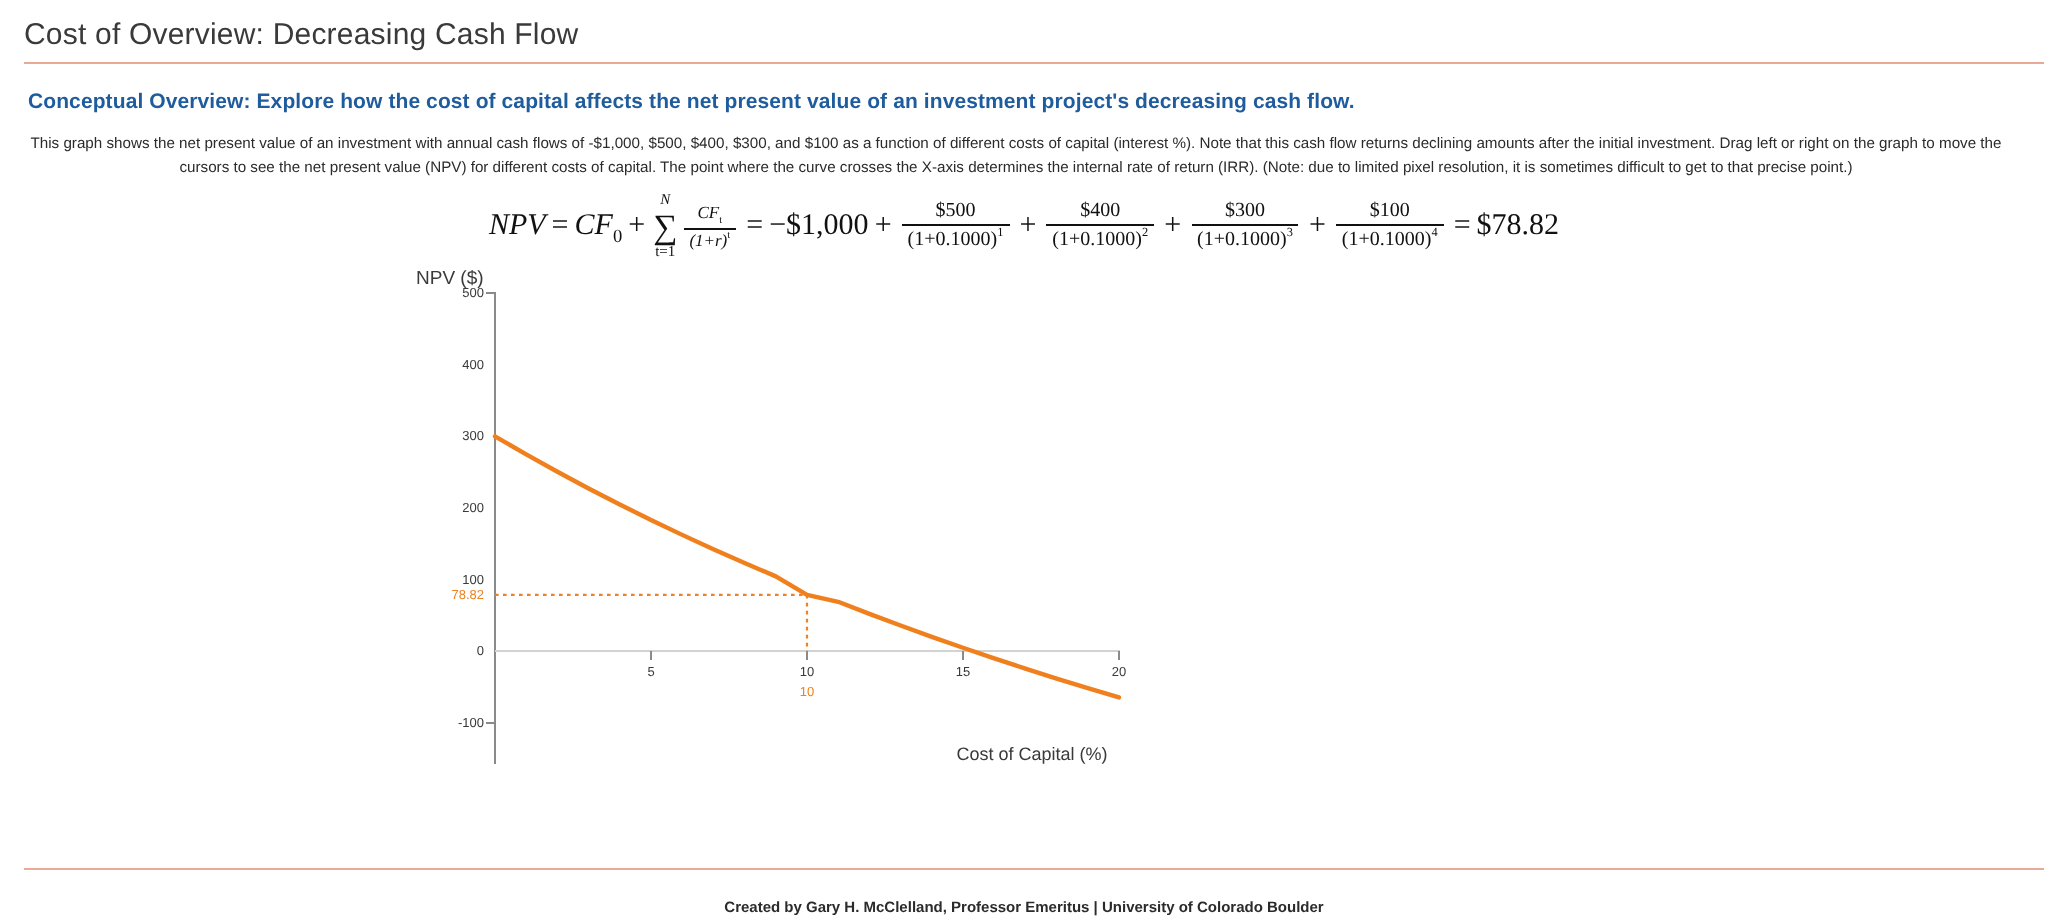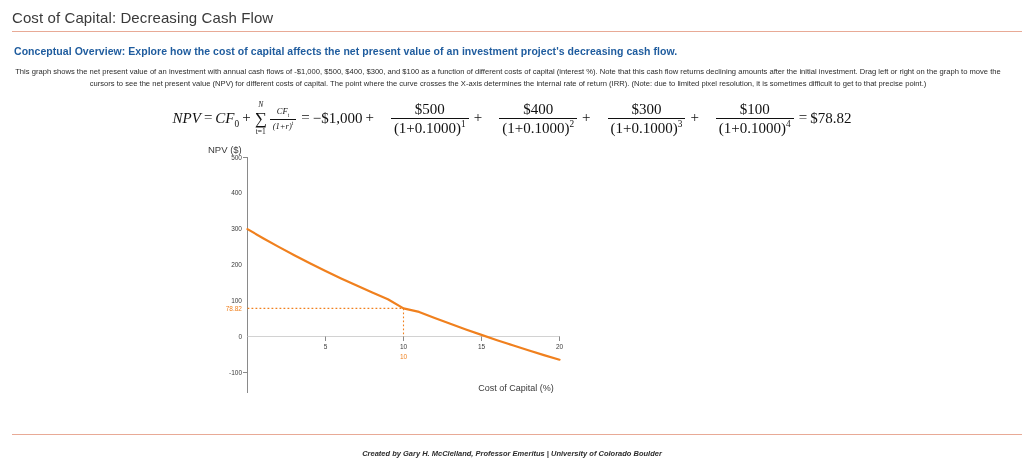--- a/index.html
+++ b/index.html
@@ -94,21 +94,21 @@
     font-size: 8.5px;
     line-height: 1.25;
     padding: 0 2px;
   }
   .frac .num { display: block; padding: 0 3px; }
   .frac .den {
     display: block;
     border-top: 1px solid #111;
     padding: 0 3px;
   }
-  .frac.big { font-size: 15px; margin-left: 12px; }
+  .frac.big { font-size: 10px; }
   sub, sup { font-size: 62%; }
 
   
   .chart-area {
     position: relative;
     width: 1024px;
     height: 290px;
   }
   .chart-svg { display: block; }
 
@@ -124,27 +124,26 @@
   .footer-text {
     position: absolute;
     top: 449px;
     left: 0;
     width: 1024px;
     text-align: center;
     font-size: 7.5px;
     font-weight: bold;
     color: #2b2b2b;
     white-space: nowrap;
-    font-style: italic;
   }
 </style>
 </head>
 <body>
 
-<div class="page-title">Cost of Capital: Decreasing Cash Flow</div>
+<div class="page-title">Cost of Overview: Decreasing Cash Flow</div>
 <div class="title-rule"></div>
 
 <div class="overview">Conceptual Overview: Explore how the cost of capital affects the net present value of an investment project's decreasing cash flow.</div>
 <div class="description">This graph shows the net present value of an investment with annual cash flows of -$1,000, $500, $400, $300, and $100 as a function of different costs of capital (interest %). Note that this cash flow returns declining amounts after the initial investment. Drag left or right on the graph to move the cursors to see the net present value (NPV) for different costs of capital. The point where the curve crosses the X-axis determines the internal rate of return (IRR). (Note: due to limited pixel resolution, it is sometimes difficult to get to that precise point.)</div>
 
 <div class="formula-wrap">
   <div class="formula">
     <span class="ital">NPV</span><span class="op">=</span><span class="ital">CF</span><sub>0</sub><span class="op">+</span><span class="sum"><span>∑</span><span class="lim-top">N</span><span class="lim-bot">t=1</span></span><span class="frac"><span class="num"><span class="ital">CF</span><sub>t</sub></span><span class="den"><span class="ital">(1+r)</span><sup>t</sup></span></span><span class="op">=</span><span>−$1,000</span><span class="op">+</span><span class="frac big"><span class="num">$500</span><span class="den"><span>(1+0.1000)</span><sup>1</sup></span></span><span class="op">+</span><span class="frac big"><span class="num">$400</span><span class="den"><span>(1+0.1000)</span><sup>2</sup></span></span><span class="op">+</span><span class="frac big"><span class="num">$300</span><span class="den"><span>(1+0.1000)</span><sup>3</sup></span></span><span class="op">+</span><span class="frac big"><span class="num">$100</span><span class="den"><span>(1+0.1000)</span><sup>4</sup></span></span><span class="op">=</span><span>$78.82</span>
   </div>
 </div>

